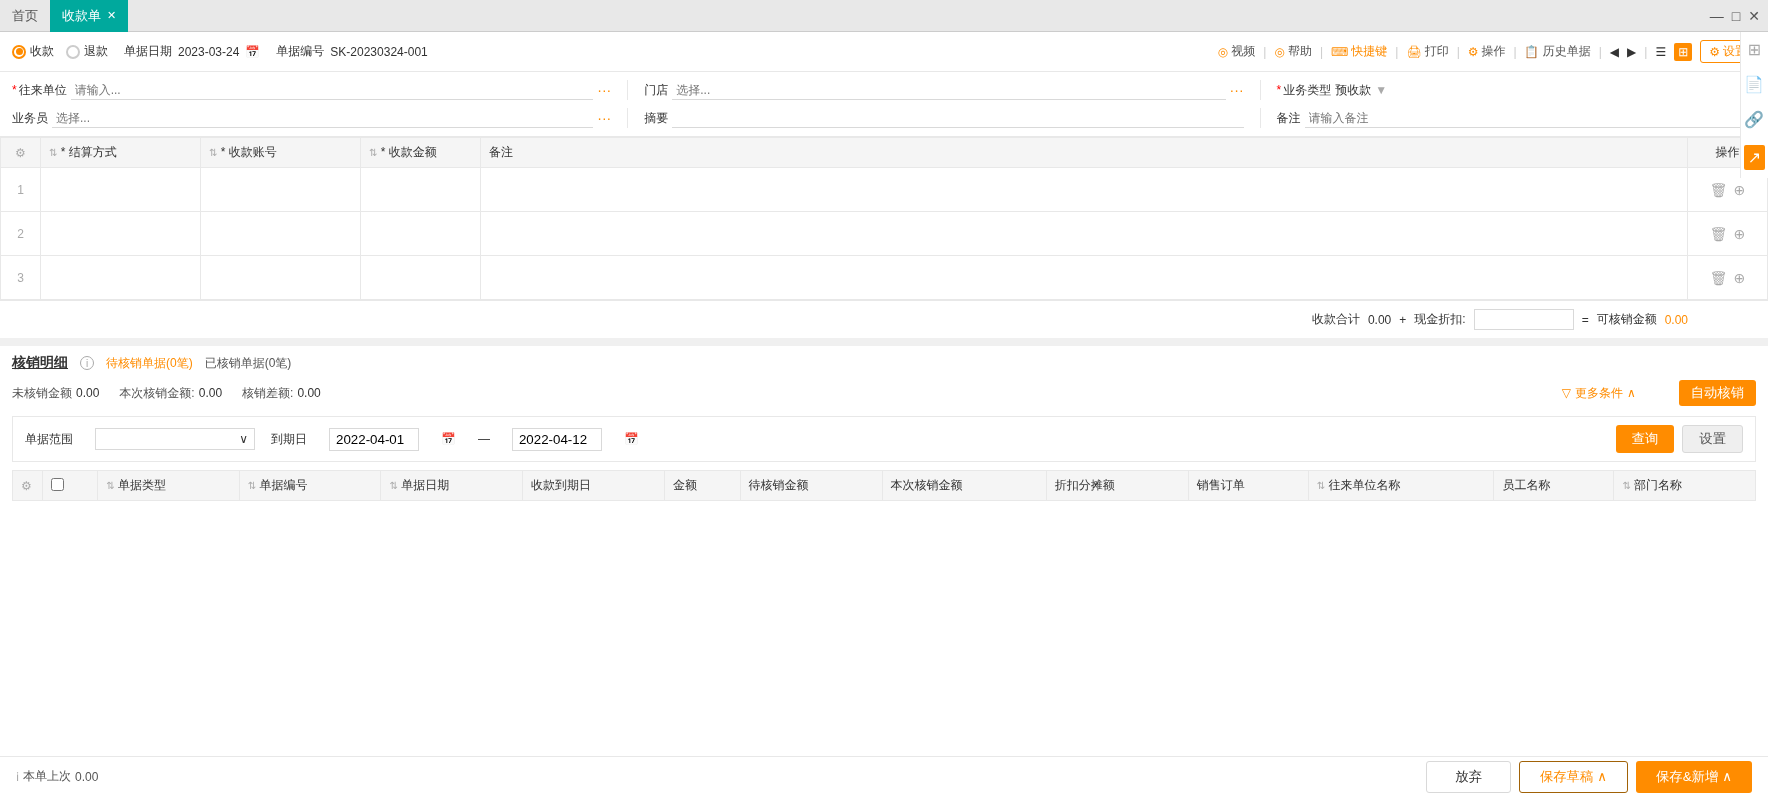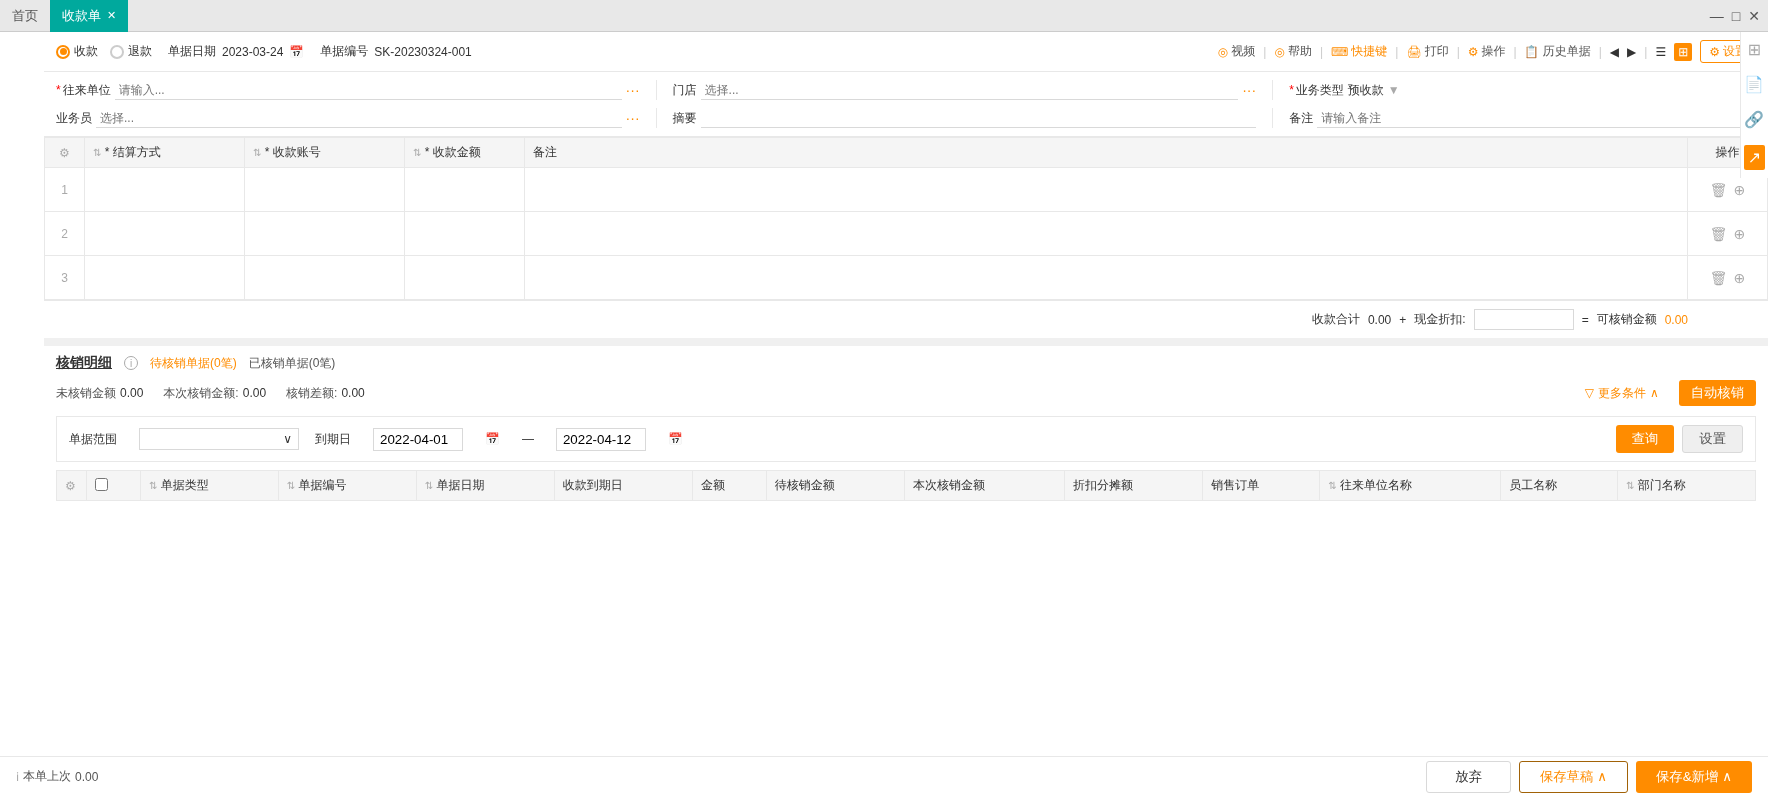--- a/index.html
+++ b/index.html
@@ -7,21 +7,21 @@
 
     
     .tab-bar { display: flex; align-items: center; background: #e8e8e8; height: 32px; border-bottom: 1px solid #ccc; }
     .tab-item { padding: 0 12px; height: 32px; display: flex; align-items: center; cursor: pointer; font-size: 13px; color: #555; }
     .tab-item.active { background: #00a99d; color: #fff; }
     .tab-close { margin-left: 6px; cursor: pointer; font-size: 11px; }
     .tab-bar-right { margin-left: auto; display: flex; align-items: center; padding-right: 8px; gap: 8px; }
     .tab-bar-right span { cursor: pointer; font-size: 14px; color: #555; }
 
     
-    .main { background: #fff; height: calc(796px - 32px); overflow-y: auto; display: flex; flex-direction: column; padding-left: 44px; }
+    .main { background: #fff; height: calc(796px - 32px); overflow-y: auto; display: flex; flex-direction: column; }
 
     
     .top-toolbar { display: flex; align-items: center; padding: 6px 12px; border-bottom: 1px solid #e8e8e8; gap: 16px; min-height: 40px; }
     .radio-group { display: flex; align-items: center; gap: 12px; }
     .radio-item { display: flex; align-items: center; gap: 4px; cursor: pointer; }
     .radio-dot { width: 14px; height: 14px; border-radius: 50%; border: 2px solid #ccc; display: flex; align-items: center; justify-content: center; }
     .radio-dot.selected { border-color: #ff8c00; }
     .radio-dot.selected::after { content: ''; width: 7px; height: 7px; border-radius: 50%; background: #ff8c00; }
     .toolbar-field { display: flex; align-items: center; gap: 6px; }
     .toolbar-field label { color: #333; white-space: nowrap; }
@@ -74,21 +74,21 @@
     .verification-header { display: flex; align-items: center; gap: 12px; margin-bottom: 8px; }
     .verification-title { font-size: 14px; font-weight: bold; color: #333; text-decoration: underline; }
     .info-icon { color: #aaa; cursor: pointer; font-size: 12px; border: 1px solid #aaa; border-radius: 50%; width: 14px; height: 14px; display: inline-flex; align-items: center; justify-content: center; font-size: 10px; }
     .pending-tab { color: #ff8c00; cursor: pointer; font-size: 12px; }
     .done-tab { color: #555; cursor: pointer; font-size: 12px; }
 
     .verification-stats { display: flex; align-items: center; gap: 20px; margin-bottom: 10px; }
     .stat-item { display: flex; align-items: center; gap: 4px; color: #555; }
     .stat-val { color: #333; }
     .more-conditions { margin-left: auto; color: #ff8c00; cursor: pointer; display: flex; align-items: center; gap: 4px; }
-    .auto-btn { background: #ff8c00; color: #fff; border: none; border-radius: 3px; padding: 4px 12px; cursor: pointer; }
+    .auto-btn { background: #ff8c00; color: #fff; border: none; border-radius: 3px; padding: 4px 12px; cursor: pointer; margin-left: 23px; }
 
     
     .filter-row { display: flex; align-items: center; gap: 16px; padding: 8px 0; border: 1px solid #e8e8e8; padding: 8px 12px; margin-bottom: 8px; }
     .filter-field { display: flex; align-items: center; gap: 22px; }
     .filter-select { border: 1px solid #d9d9d9; padding: 3px 6px; min-width: 160px; display: flex; align-items: center; justify-content: space-between; cursor: pointer; }
     .date-input { border: 1px solid #d9d9d9; padding: 3px 6px; width: 90px; }
     .query-btn { background: #ff8c00; color: #fff; border: none; border-radius: 3px; padding: 4px 16px; cursor: pointer; margin-left: auto; }
     .settings-btn2 { border: 1px solid #d9d9d9; color: #555; border-radius: 3px; padding: 4px 16px; cursor: pointer; }
 
     

